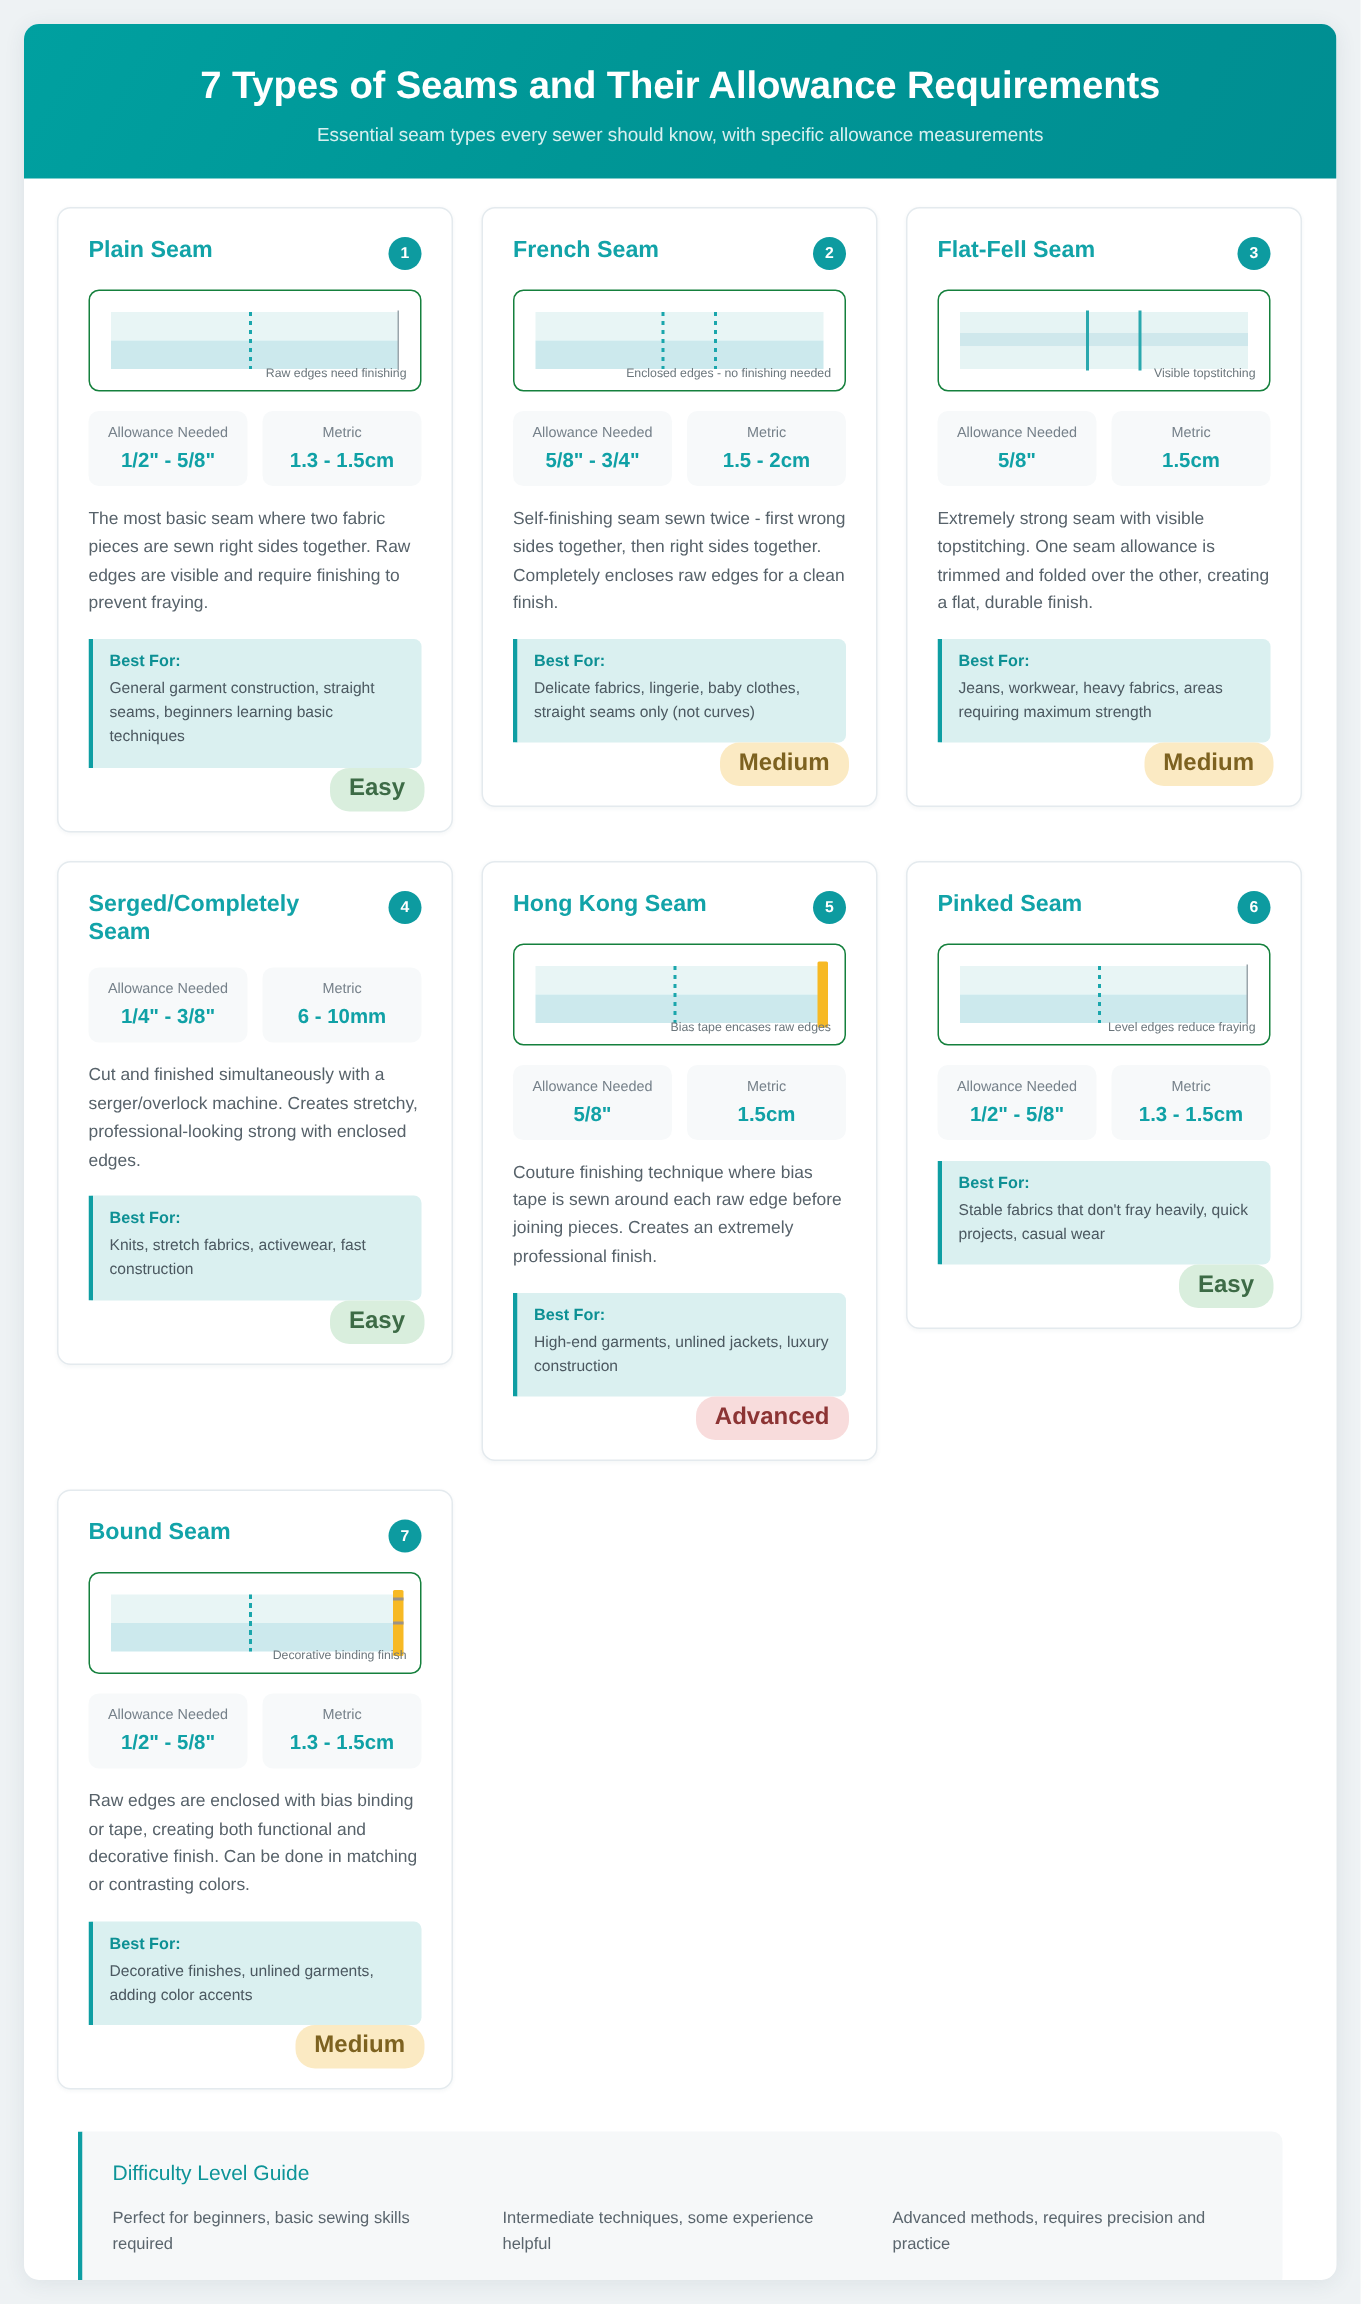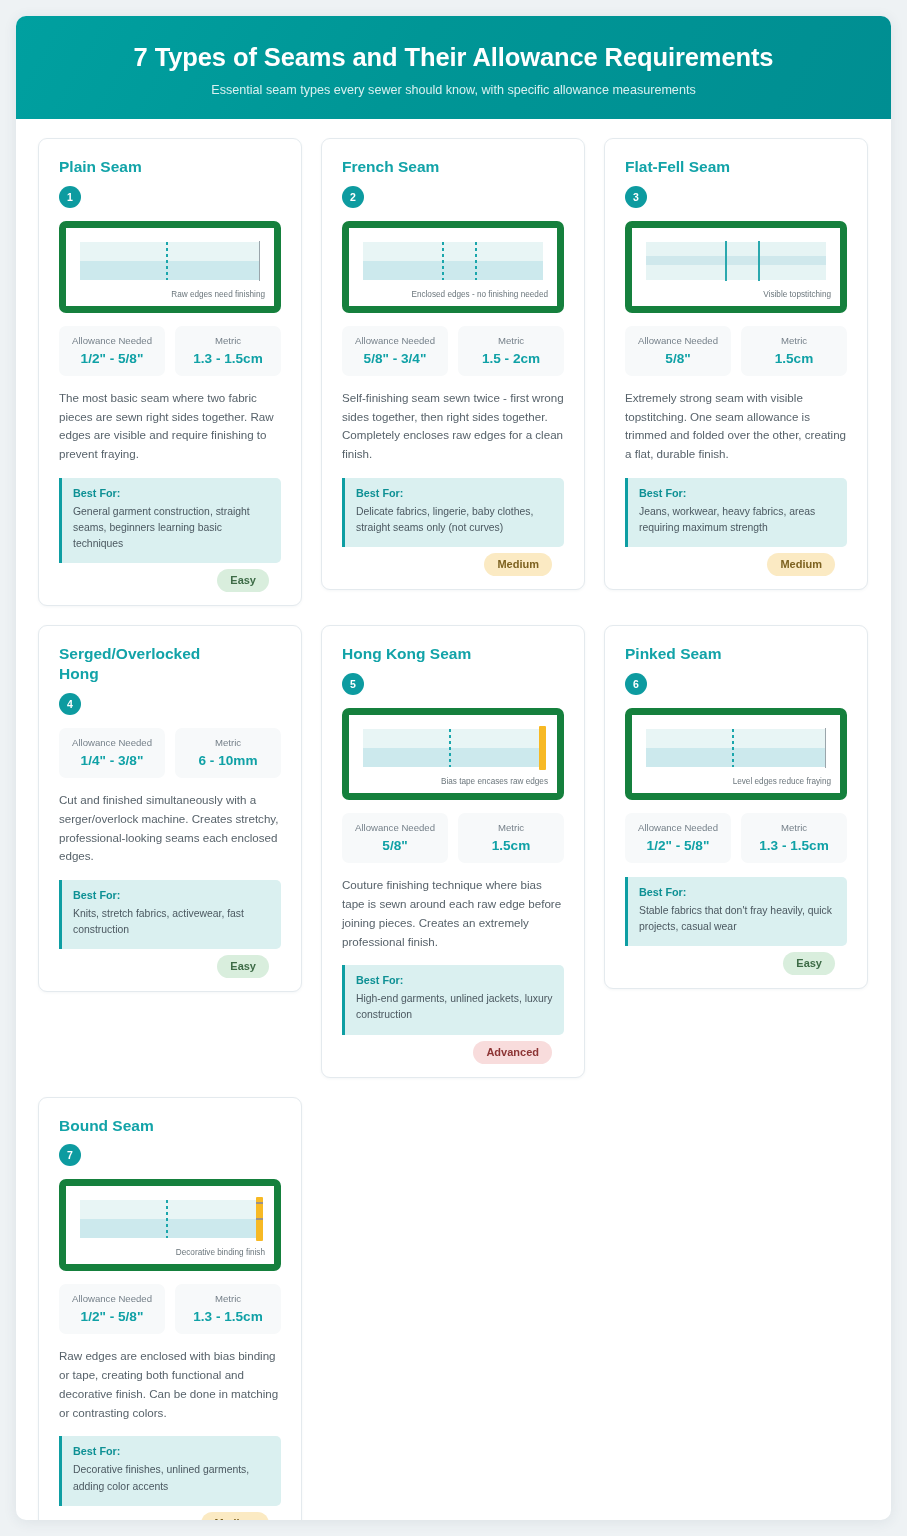--- a/index.html
+++ b/index.html
@@ -65,21 +65,20 @@
     padding: 18px 20px 16px 20px;
     position: relative;
     box-shadow: 0 1px 3px rgba(40,70,90,0.05);
   }
 
   .card-head {
     display: flex;
     justify-content: space-between;
     align-items: flex-start;
     gap: 8px;
-    flex-direction: column;
   }
   .card-title {
     color: #12a3a8;
     font-size: 15.5px;
     font-weight: bold;
     line-height: 1.28;
     max-width: 178px;
   }
   .num-badge {
     flex: 0 0 auto;
@@ -92,22 +91,22 @@
     font-weight: bold;
     display: flex;
     align-items: center;
     justify-content: center;
     margin-top: 1px;
   }
 
   
   .diagram {
     margin-top: 13px;
-    height: 92px;
-    border: 7px solid #15803d;
+    height: 68px;
+    border: 1px solid #15803d;
     border-radius: 7px;
     background: #ffffff;
     position: relative;
     overflow: hidden;
   }
   .fab-wrap {
     position: absolute;
     left: 14px;
     top: 14px;
     right: 14px;
@@ -236,25 +235,25 @@
   }
   .bestfor-text {
     font-size: 10.4px;
     line-height: 1.55;
     color: #4b5860;
   }
 
   
   .pill {
     position: absolute;
-    right: 32px;
+    right: 18px;
     bottom: 13px;
     padding: 5px 13px 6px 13px;
     border-radius: 13px;
-    font-size: 11px;
+    font-size: 16px;
     font-weight: bold;
   }
   .pill.easy     { background: #d9eedd; color: #3d6b46; }
   .pill.medium   { background: #fbeac3; color: #7d6220; }
   .pill.advanced { background: #f8dcdc; color: #8c3434; }
 
   
   .card-foot-space { height: 26px; }
 
   
@@ -387,34 +386,34 @@
         <div class="desc">Extremely strong seam with visible topstitching. One seam allowance is trimmed and folded over the other, creating a flat, durable finish.</div>
         <div class="bestfor">
           <div class="bestfor-title">Best For:</div>
           <div class="bestfor-text">Jeans, workwear, heavy fabrics, areas requiring maximum strength</div>
         </div>
         <div class="card-foot-space"></div>
         <div class="pill medium">Medium</div>
       </div>
       <div class="card">
         <div class="card-head">
-          <div class="card-title">Serged/Overlocked Hong</div>
+          <div class="card-title">Serged/Completely Seam</div>
           <div class="num-badge">4</div>
         </div>
         <div class="allow-row">
           <div class="allow-box">
             <div class="allow-label">Allowance Needed</div>
             <div class="allow-value">1/4" - 3/8"</div>
           </div>
           <div class="allow-box">
             <div class="allow-label">Metric</div>
             <div class="allow-value">6 - 10mm</div>
           </div>
         </div>
-        <div class="desc">Cut and finished simultaneously with a serger/overlock machine. Creates stretchy, professional-looking seams each enclosed edges.</div>
+        <div class="desc">Cut and finished simultaneously with a serger/overlock machine. Creates stretchy, professional-looking strong with enclosed edges.</div>
         <div class="bestfor">
           <div class="bestfor-title">Best For:</div>
           <div class="bestfor-text">Knits, stretch fabrics, activewear, fast construction</div>
         </div>
         <div class="card-foot-space"></div>
         <div class="pill easy">Easy</div>
       </div>
       <div class="card">
         <div class="card-head">
           <div class="card-title">Hong Kong Seam</div>

